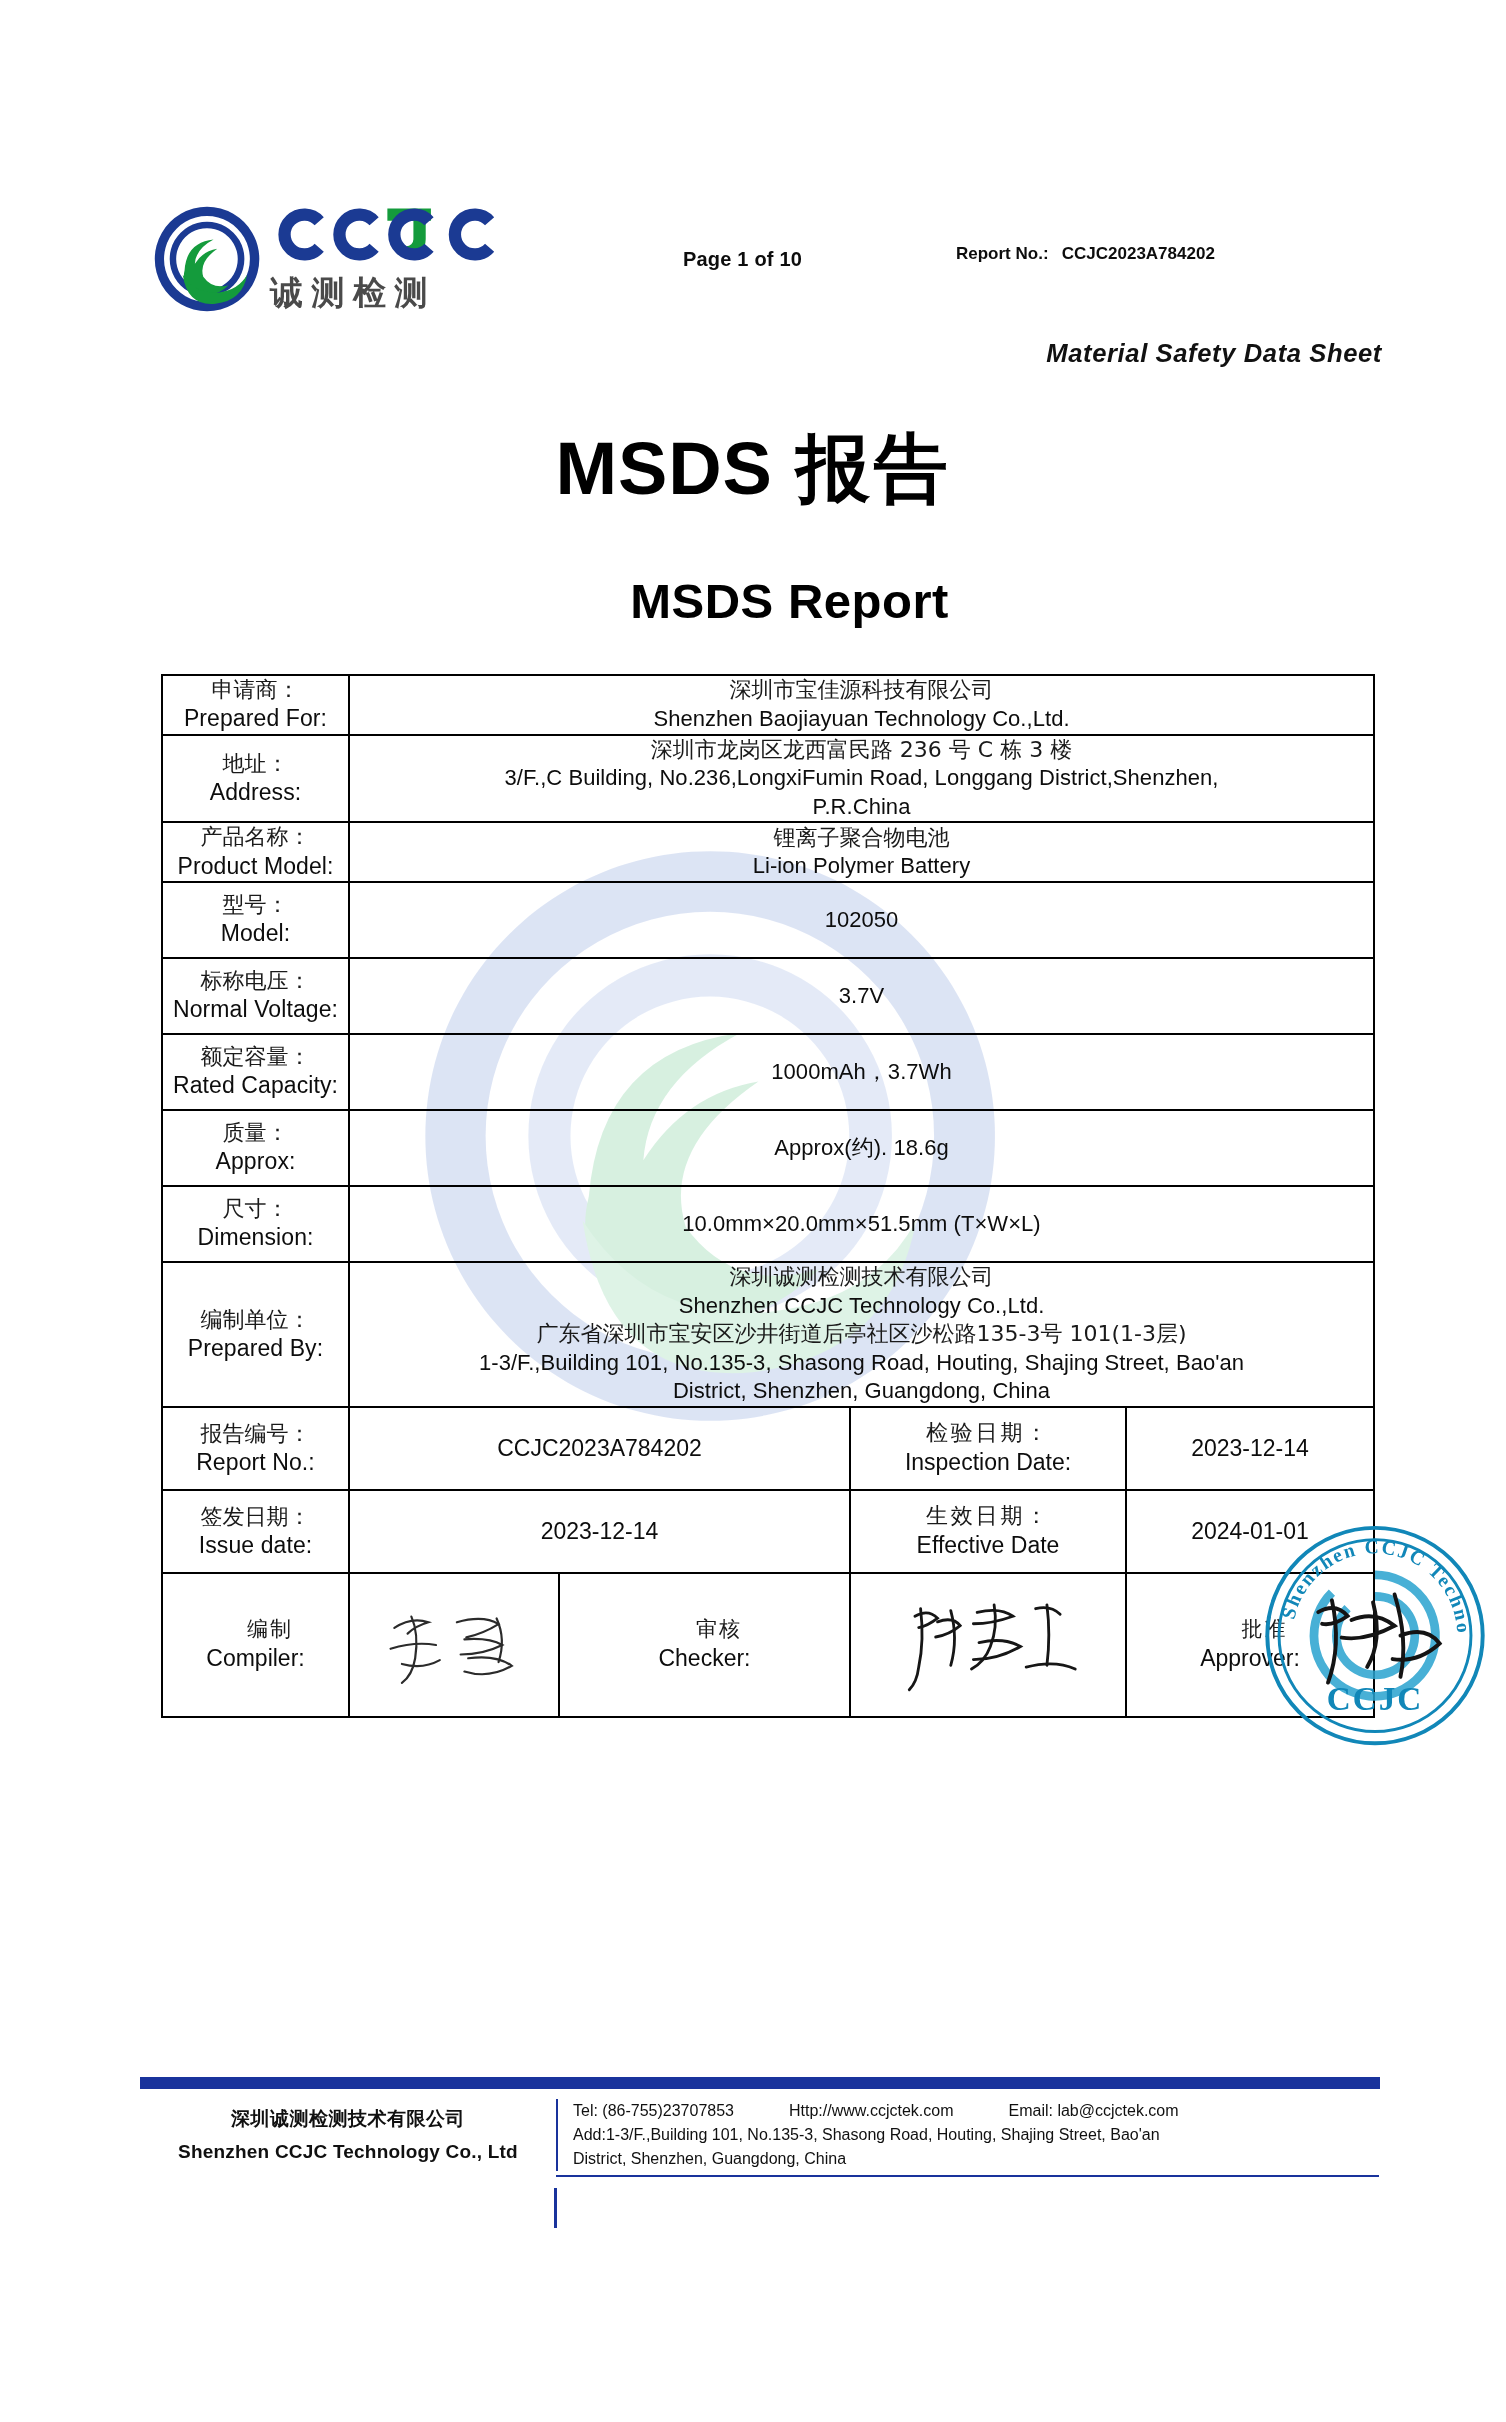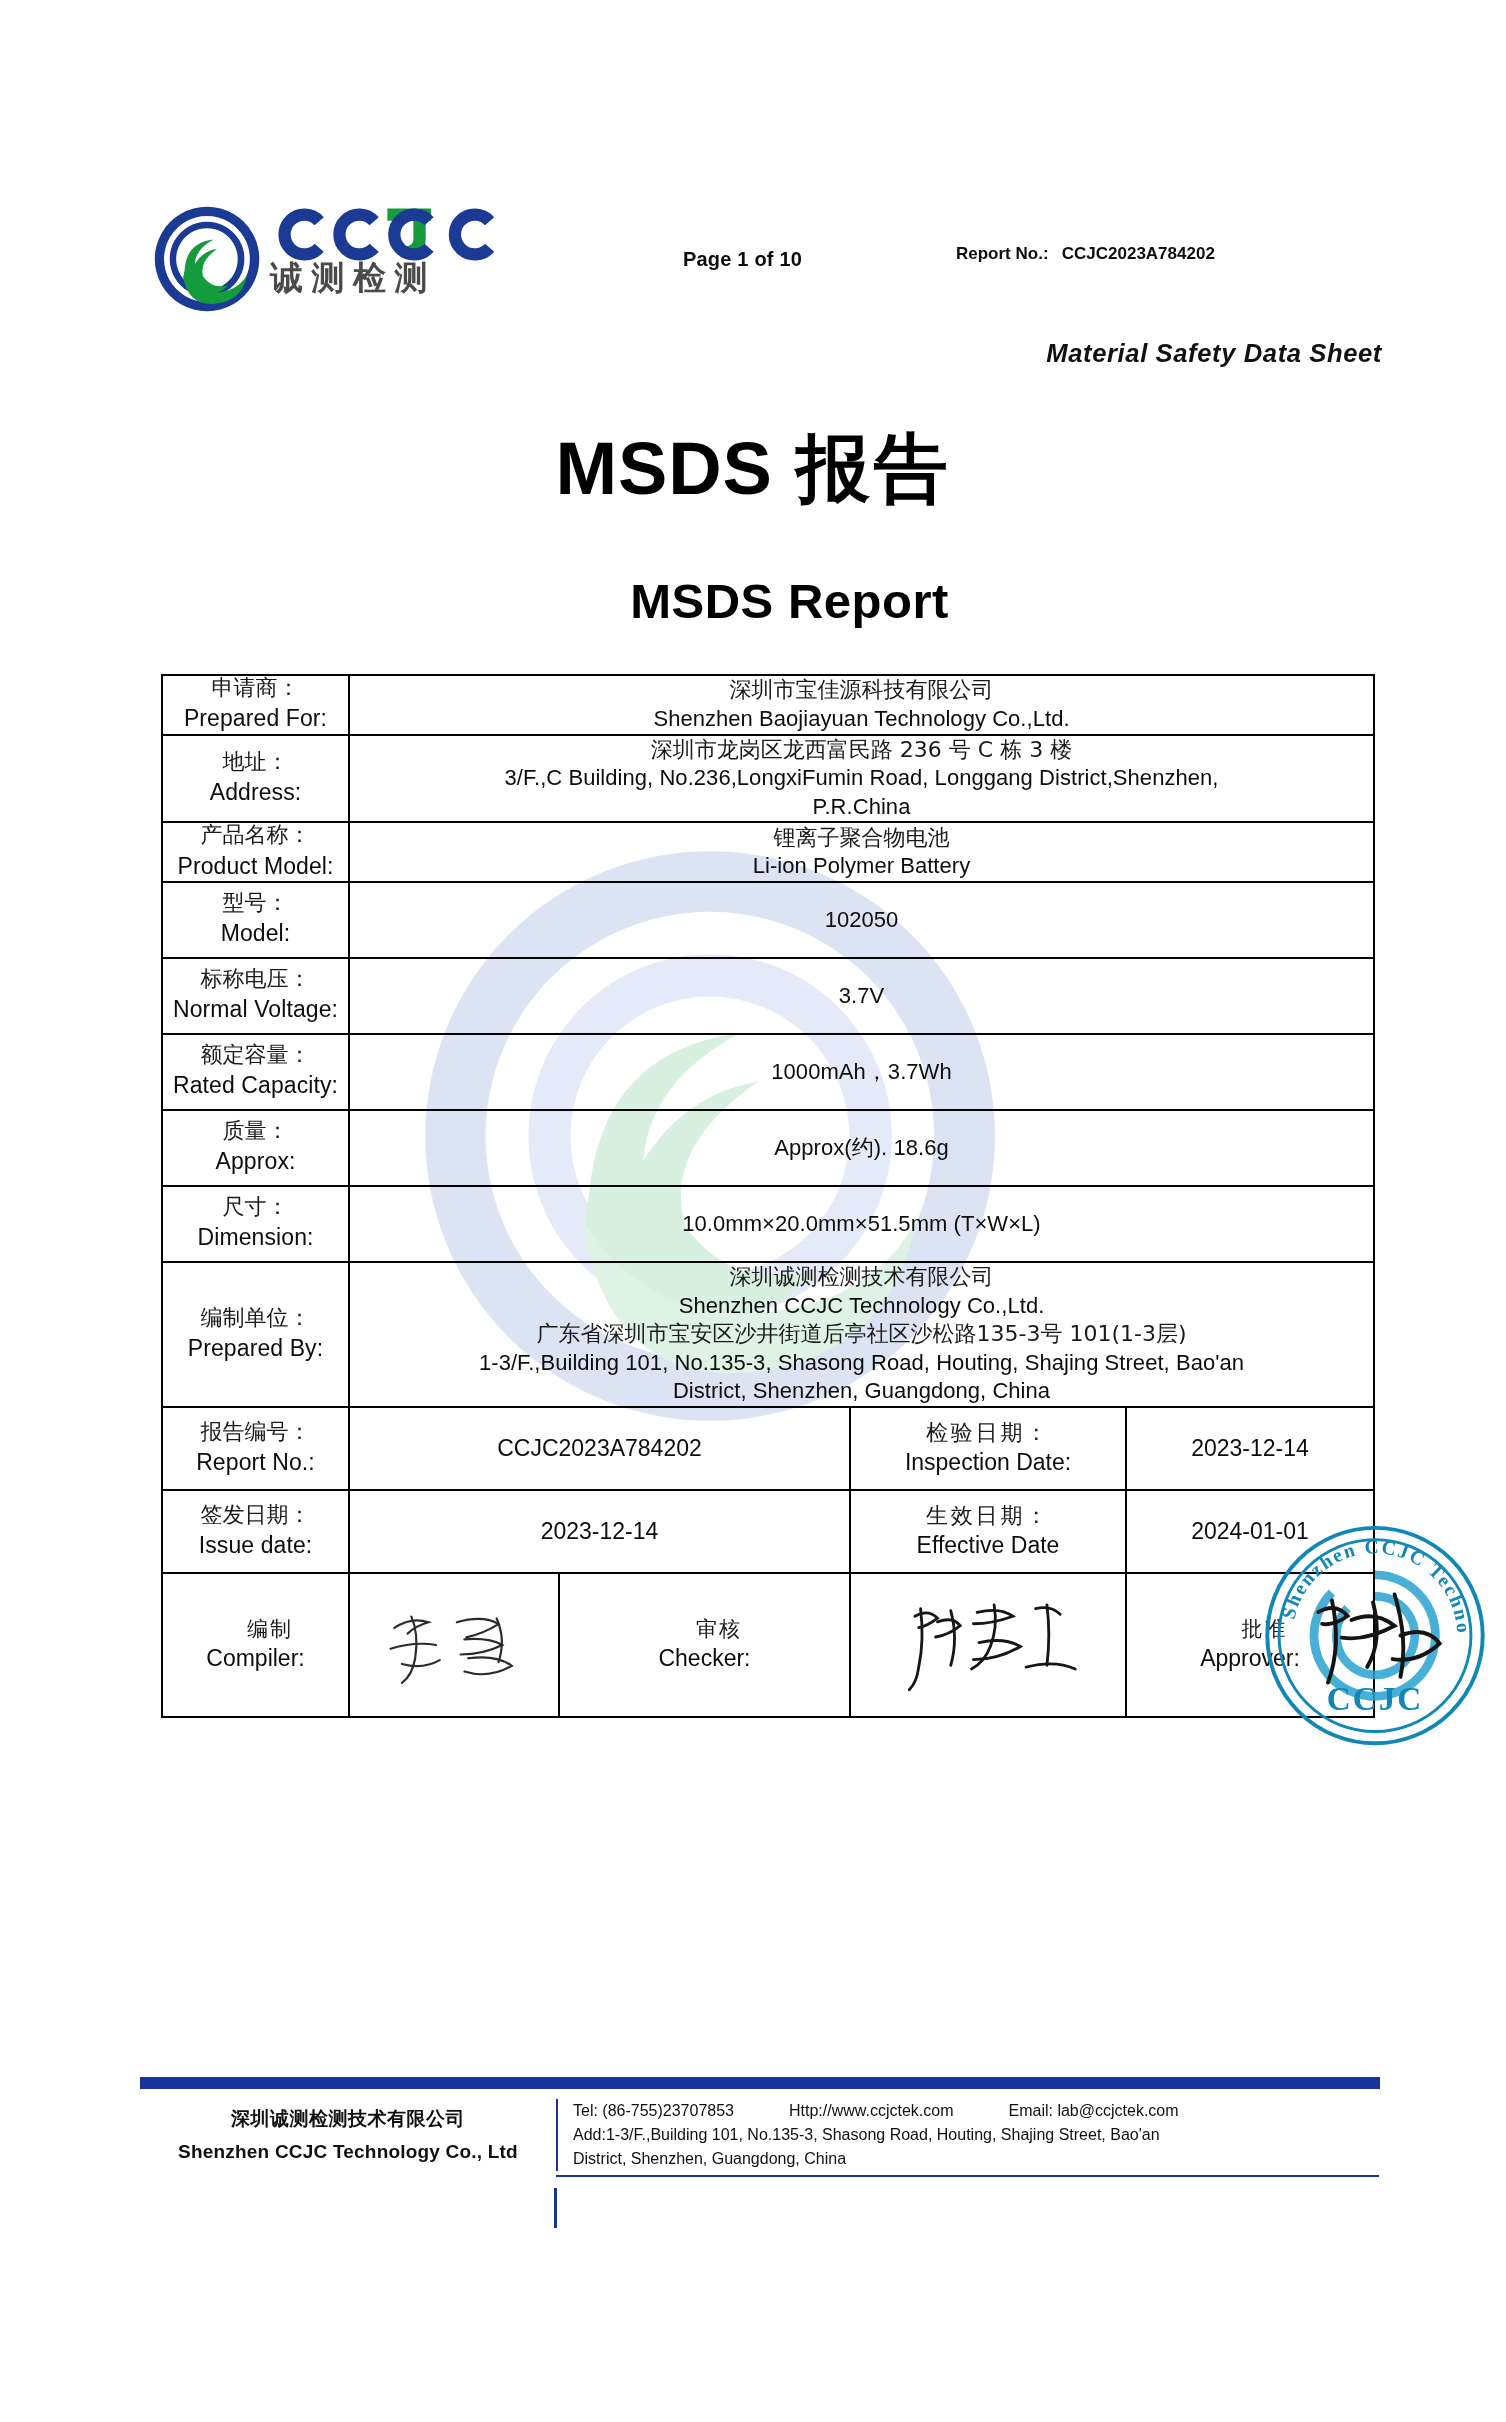--- a/index.html
+++ b/index.html
@@ -56,25 +56,25 @@
     width: 112px; height: 112px;
   }
   .logo-text {
     position: absolute;
     left: 119px;
     top: 1.9px;
     width: 256px;
   }
   .logo-ccjc-svg { display:block; }
   .logo-cn {
-    margin-top: 0;
+    margin-top: 13px;
     font-size: 33px;
     letter-spacing: 8.5px;
     color: #4a4a4a;
-    font-family: Liberation Mono, monospace;
+    font-family: Liberation Serif, serif;
     font-weight: 600;
     line-height: 1;
   }
   .page-of {
     position: absolute;
     left: 683px;
     top: 248px;
     font-size: 20px;
     font-weight: bold;
     color: #0d0d0d;
@@ -151,21 +151,21 @@
     padding: 0;
     vertical-align: middle;
     background: transparent;
   }
   .lbl {
     text-align: center;
     padding: 9.5px 7.6px 11.4px 7.6px;
     line-height: 1.28;
   }
   .lbl .cn {
-    font-family: Liberation Mono, monospace;
+    font-family: Liberation Serif, serif;
     font-size: 22px;
     color: #1a1a1a;
     display: block;
     font-weight: 500;
   }
   .lbl .en {
     font-size: 23px;
     color: #0d0d0d;
     display: block;
     font-weight: 500;

